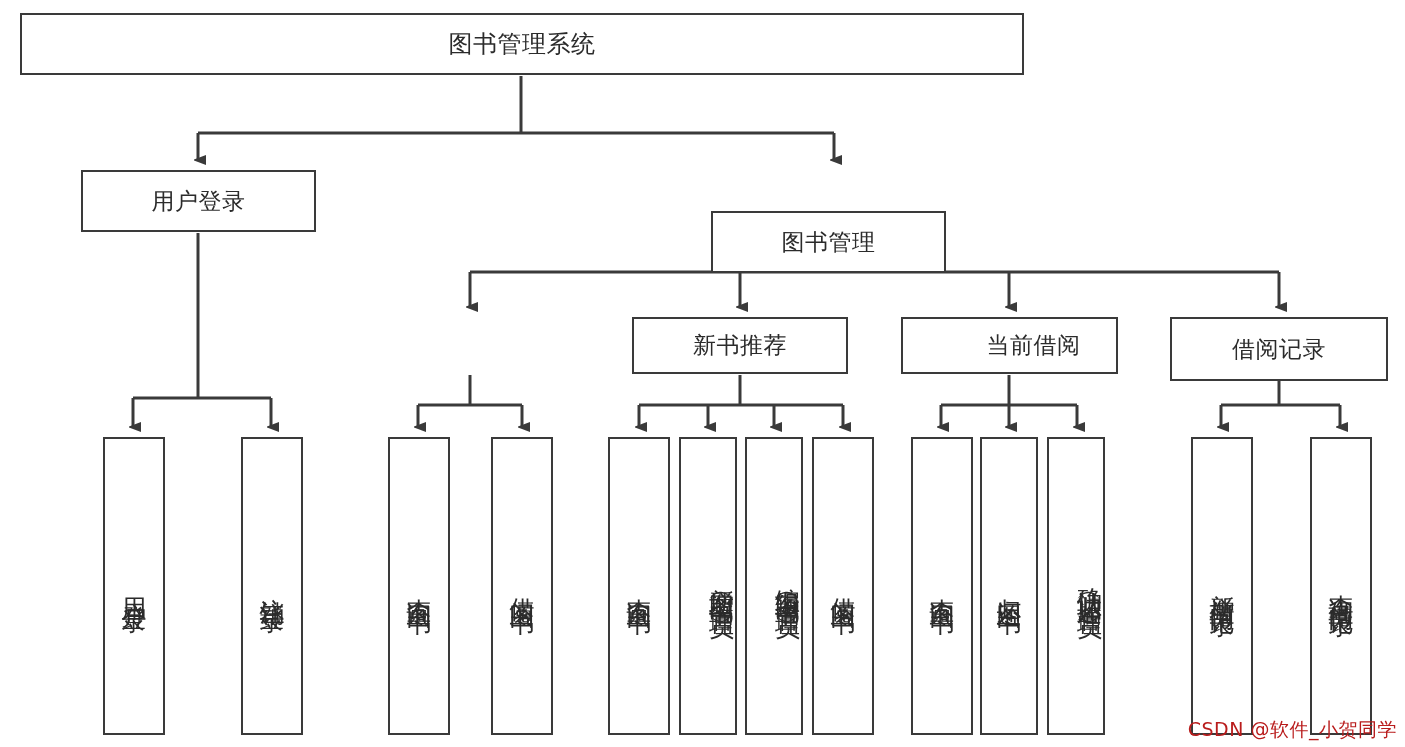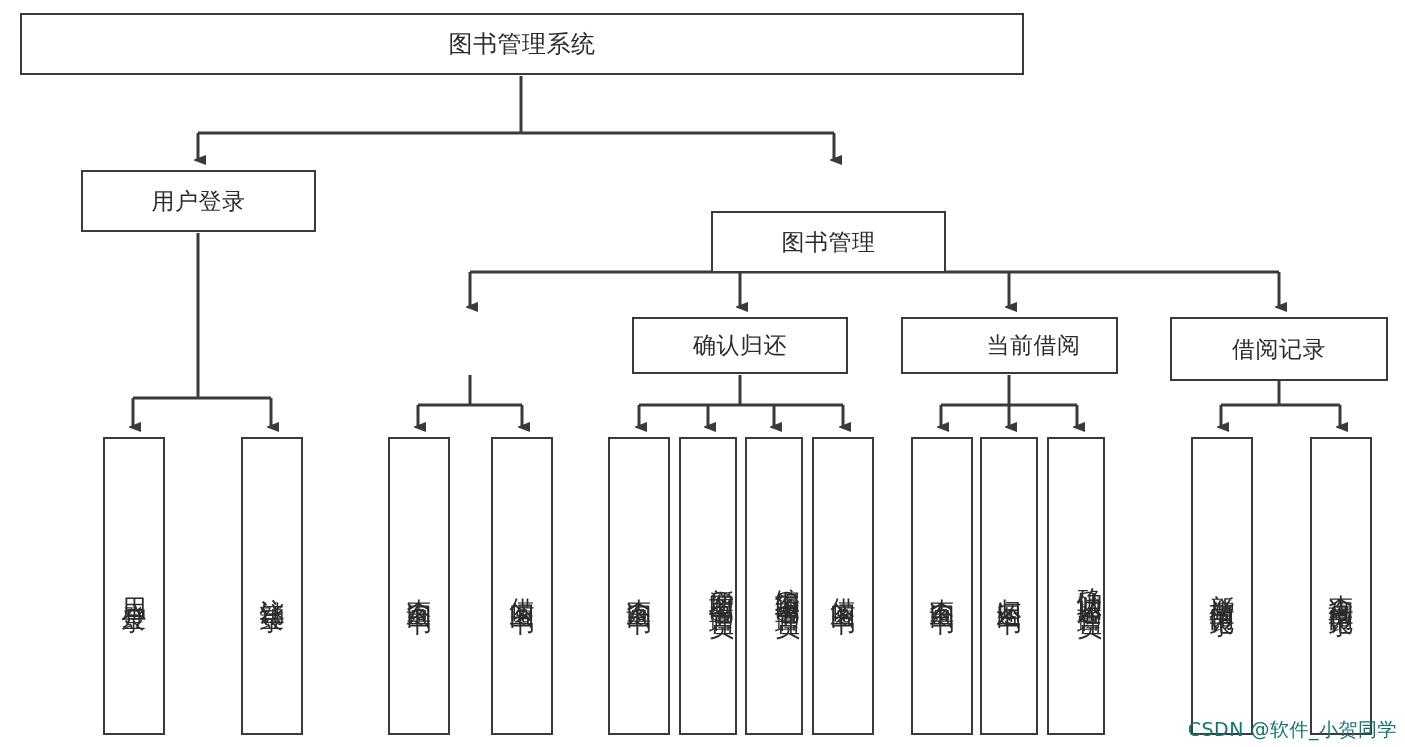--- a/index.html
+++ b/index.html
@@ -32,21 +32,21 @@
     line-height:1.08;
     letter-spacing:4px;
     padding:6px 0;
   }
   .node.leaf.toptext{ align-items:flex-start; }
   .watermark{
     position:absolute;
     right:8px;
     bottom:4px;
     font-size:19px;
-    color:#0f766e;
+    color:#b91c1c;
     white-space:nowrap;
     letter-spacing:0.5px;
   }
 </style>
 </head>
 <body>
 
 <div id="stage">
 
   <svg id="wires" viewBox="0 0 1405 747">
@@ -104,21 +104,21 @@
   </div>
 
   <div class="node h" style="left:81px;top:170px;width:235px;height:62px;">
     <span>用户登录</span>
   </div>
   <div class="node h" style="left:711px;top:170px;width:235px;height:62px;margin-top:41px;">
     <span>图书管理</span>
   </div>
 
   <div class="node h" style="left:632px;top:317px;width:216px;height:57px;">
-    <span>确认归还</span>
+    <span>新书推荐</span>
   </div>
   <div class="node h" style="left:901px;top:317px;width:217px;height:57px;padding-left:48px;">
     <span>当前借阅</span>
   </div>
   <div class="node h" style="left:1170px;top:317px;width:218px;height:64px;">
     <span>借阅记录</span>
   </div>
 
   <div class="node leaf" style="left:103px;top:437px;width:62px;height:298px;">
     <span>用户登录</span>

